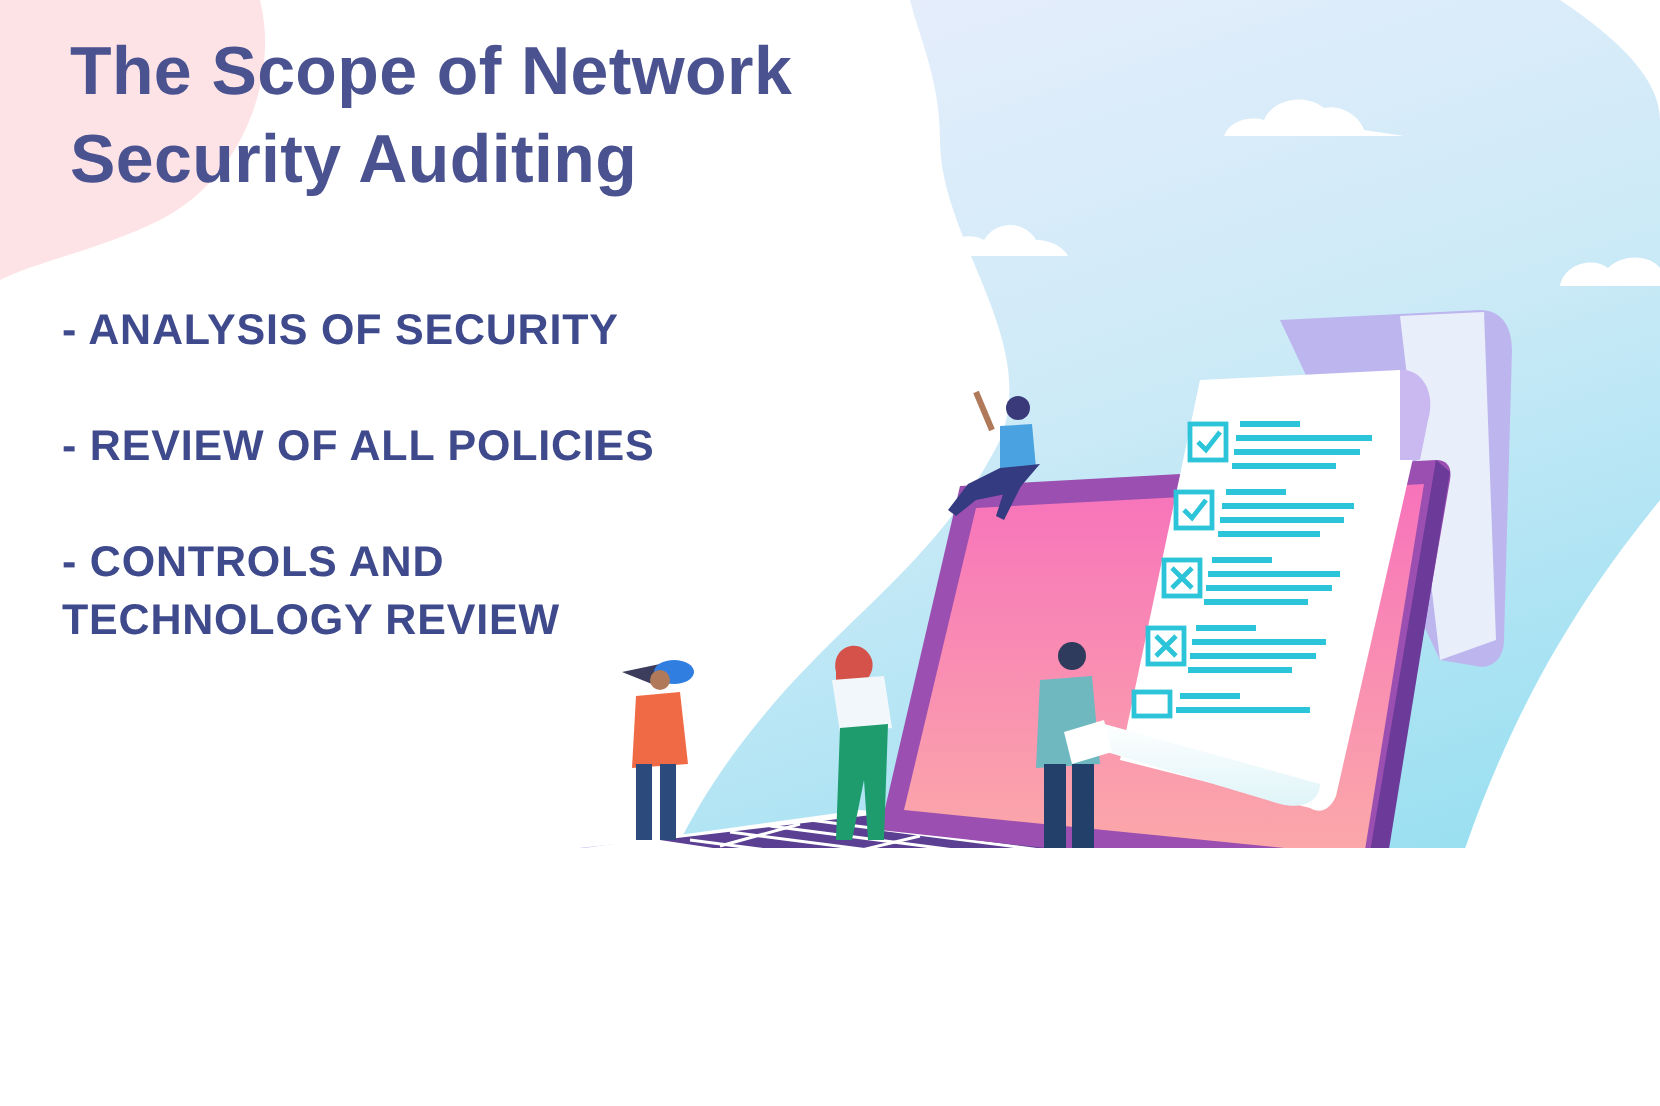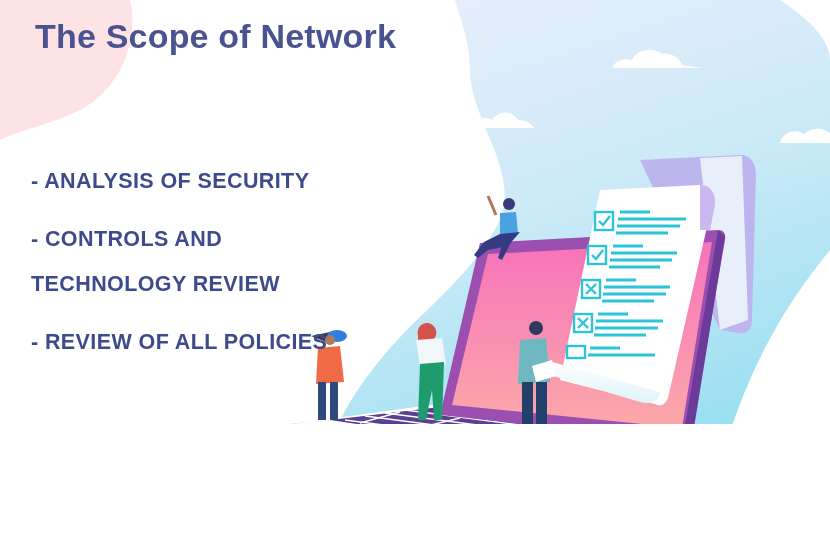--- a/index.html
+++ b/index.html
@@ -6,21 +6,21 @@
   body { width:830px; height:553px; overflow:hidden; background:#ffffff; position:relative;
          font-family:"Liberation Sans", sans-serif; }
   .stage { position:absolute; left:0; top:0; width:830px; height:424px; overflow:hidden; }
   .bg-svg { position:absolute; left:0; top:0; }
   .title { position:absolute; left:35px; top:14px; margin:0; font-size:34px; line-height:44px;
            font-weight:bold; color:#4a5290; letter-spacing:0.2px; }
   .title span { display:block; }
   .list { position:absolute; left:31px; top:151px; margin:0; padding:0; list-style:none; }
   .list li { font-size:21.5px; font-weight:bold; color:#3e4a8c; line-height:29px; margin-bottom:29px;
              letter-spacing:0.4px; }
-  .list li span { display:block;margin-top:16px; }
+  .list li span { display:block; }
 </style>
 </head>
 <body>
 
 <div class="stage">
 
   <svg class="bg-svg" width="830" height="553" viewBox="0 0 830 553">
     <defs>
       <linearGradient id="sky" x1="0" y1="0" x2="0.3" y2="1">
         <stop offset="0" stop-color="#eaeefc"></stop>
@@ -139,27 +139,28 @@
       <circle cx="536" cy="328" r="7" fill="#2f3b5c"></circle>
       <path d="M520,340 L546,338 L550,382 L518,384 Z" fill="#6fb8c0"></path>
       <rect x="522" y="382" width="11" height="65" fill="#23406a"></rect>
       <rect x="536" y="382" width="11" height="65" fill="#23406a"></rect>
       <path d="M532,366 L552,360 L556,376 L536,382 Z" fill="#ffffff"></path>
     </g>
   </svg>
 
   <h1 class="title">
     <span>The Scope of Network</span>
+    <span>Security Auditing</span>
   </h1>
 
   <ul class="list">
     <li>
       <span>- ANALYSIS OF SECURITY</span>
     </li>
     <li>
+      <span>- REVIEW OF ALL POLICIES</span>
+    </li>
+    <li>
       <span>- CONTROLS AND</span>
       <span>TECHNOLOGY REVIEW</span>
-    </li>
-    <li>
-      <span>- REVIEW OF ALL POLICIES</span>
     </li>
   </ul>
 </div>
 
 </body></html>

